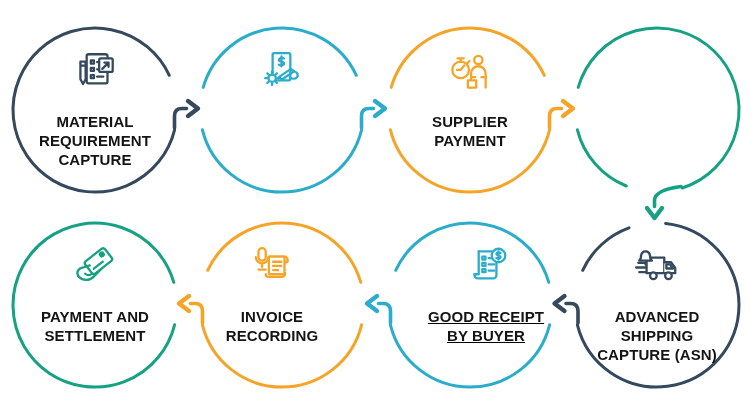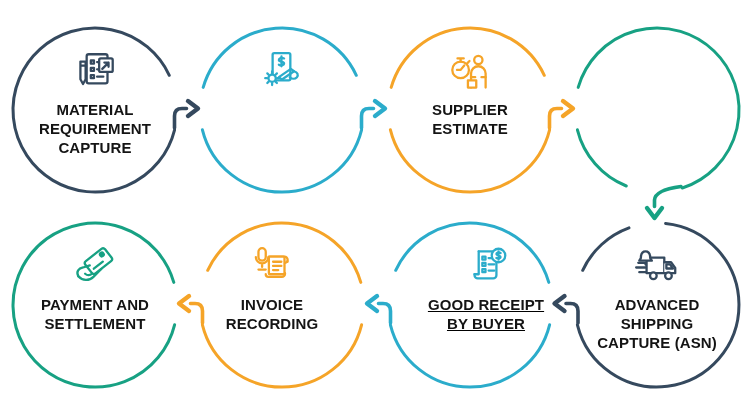--- a/index.html
+++ b/index.html
@@ -4,21 +4,21 @@
 <style>
   html,body { margin:0; padding:0; background:#fff; }
   .stage {
     position:relative; width:750px; height:409px; background:#ffffff;
     font-family:"Liberation Sans", sans-serif; overflow:hidden;
   }
   svg.bg { position:absolute; left:0; top:0; }
   .ring  { fill:none; stroke-width:3; stroke-linecap:round; }
   .aline { fill:none; stroke-width:3.6; stroke-linecap:round; }
   .ahead { fill:none; stroke-width:4.4; stroke-linecap:round; stroke-linejoin:round; }
-  .node { position:absolute; width:150px; display:flex; flex-direction:column; align-items:center; }
+  .node { position:absolute; width:150px; display:flex; flex-direction:column; align-items:center;gap:12px; }
   .node .icon { width:54px; height:50px; flex:none; }
   .ic { fill:none; stroke-width:2.2; stroke-linecap:round; stroke-linejoin:round; }
   .label {
     margin-top:2px; white-space:pre-line; text-align:center;
     font-weight:bold; font-size:15px; line-height:19px; color:#141414;
     letter-spacing:0.1px; width:150px;
   }
 </style>
 </head>
 <body>
@@ -119,21 +119,21 @@
         <circle cx="15" cy="21" r="8"></circle>
         <path d="M15 13 v-3 M12 10 h6 M21.5 14.5 l2 -2"></path>
         <path d="M15 21 l3.5 -4.2 M15 21 h-3.5"></path>
         <circle cx="32" cy="11.5" r="4"></circle>
         <path d="M25 38 v-13.5 a7 7 0 0 1 14 0 V38"></path>
         <path d="M25 28 h4 M35 28 h4"></path>
         <rect x="22" y="31" width="8" height="7" fill="#ffffff"></rect>
       </g>
     </svg>
     <div class="label">SUPPLIER
-ESTIMATE</div>
+PAYMENT</div>
   </div>
 
 
   <div class="node" style="left:582px; top:243px;">
     <svg class="icon" viewBox="0 0 48 48">
       <g class="ic" stroke="#35495E">
         <path d="M6 19 h7 M4 23.5 h9 M7 28 h6"></path>
         <rect x="14" y="14" width="17" height="15" fill="#ffffff"></rect>
         <path d="M31 18.5 h6.5 l4 5.5 v5 h-10.5" fill="#ffffff"></path>
         <path d="M33 20.5 h3.5 l2.8 4 h-6.3 z"></path>

